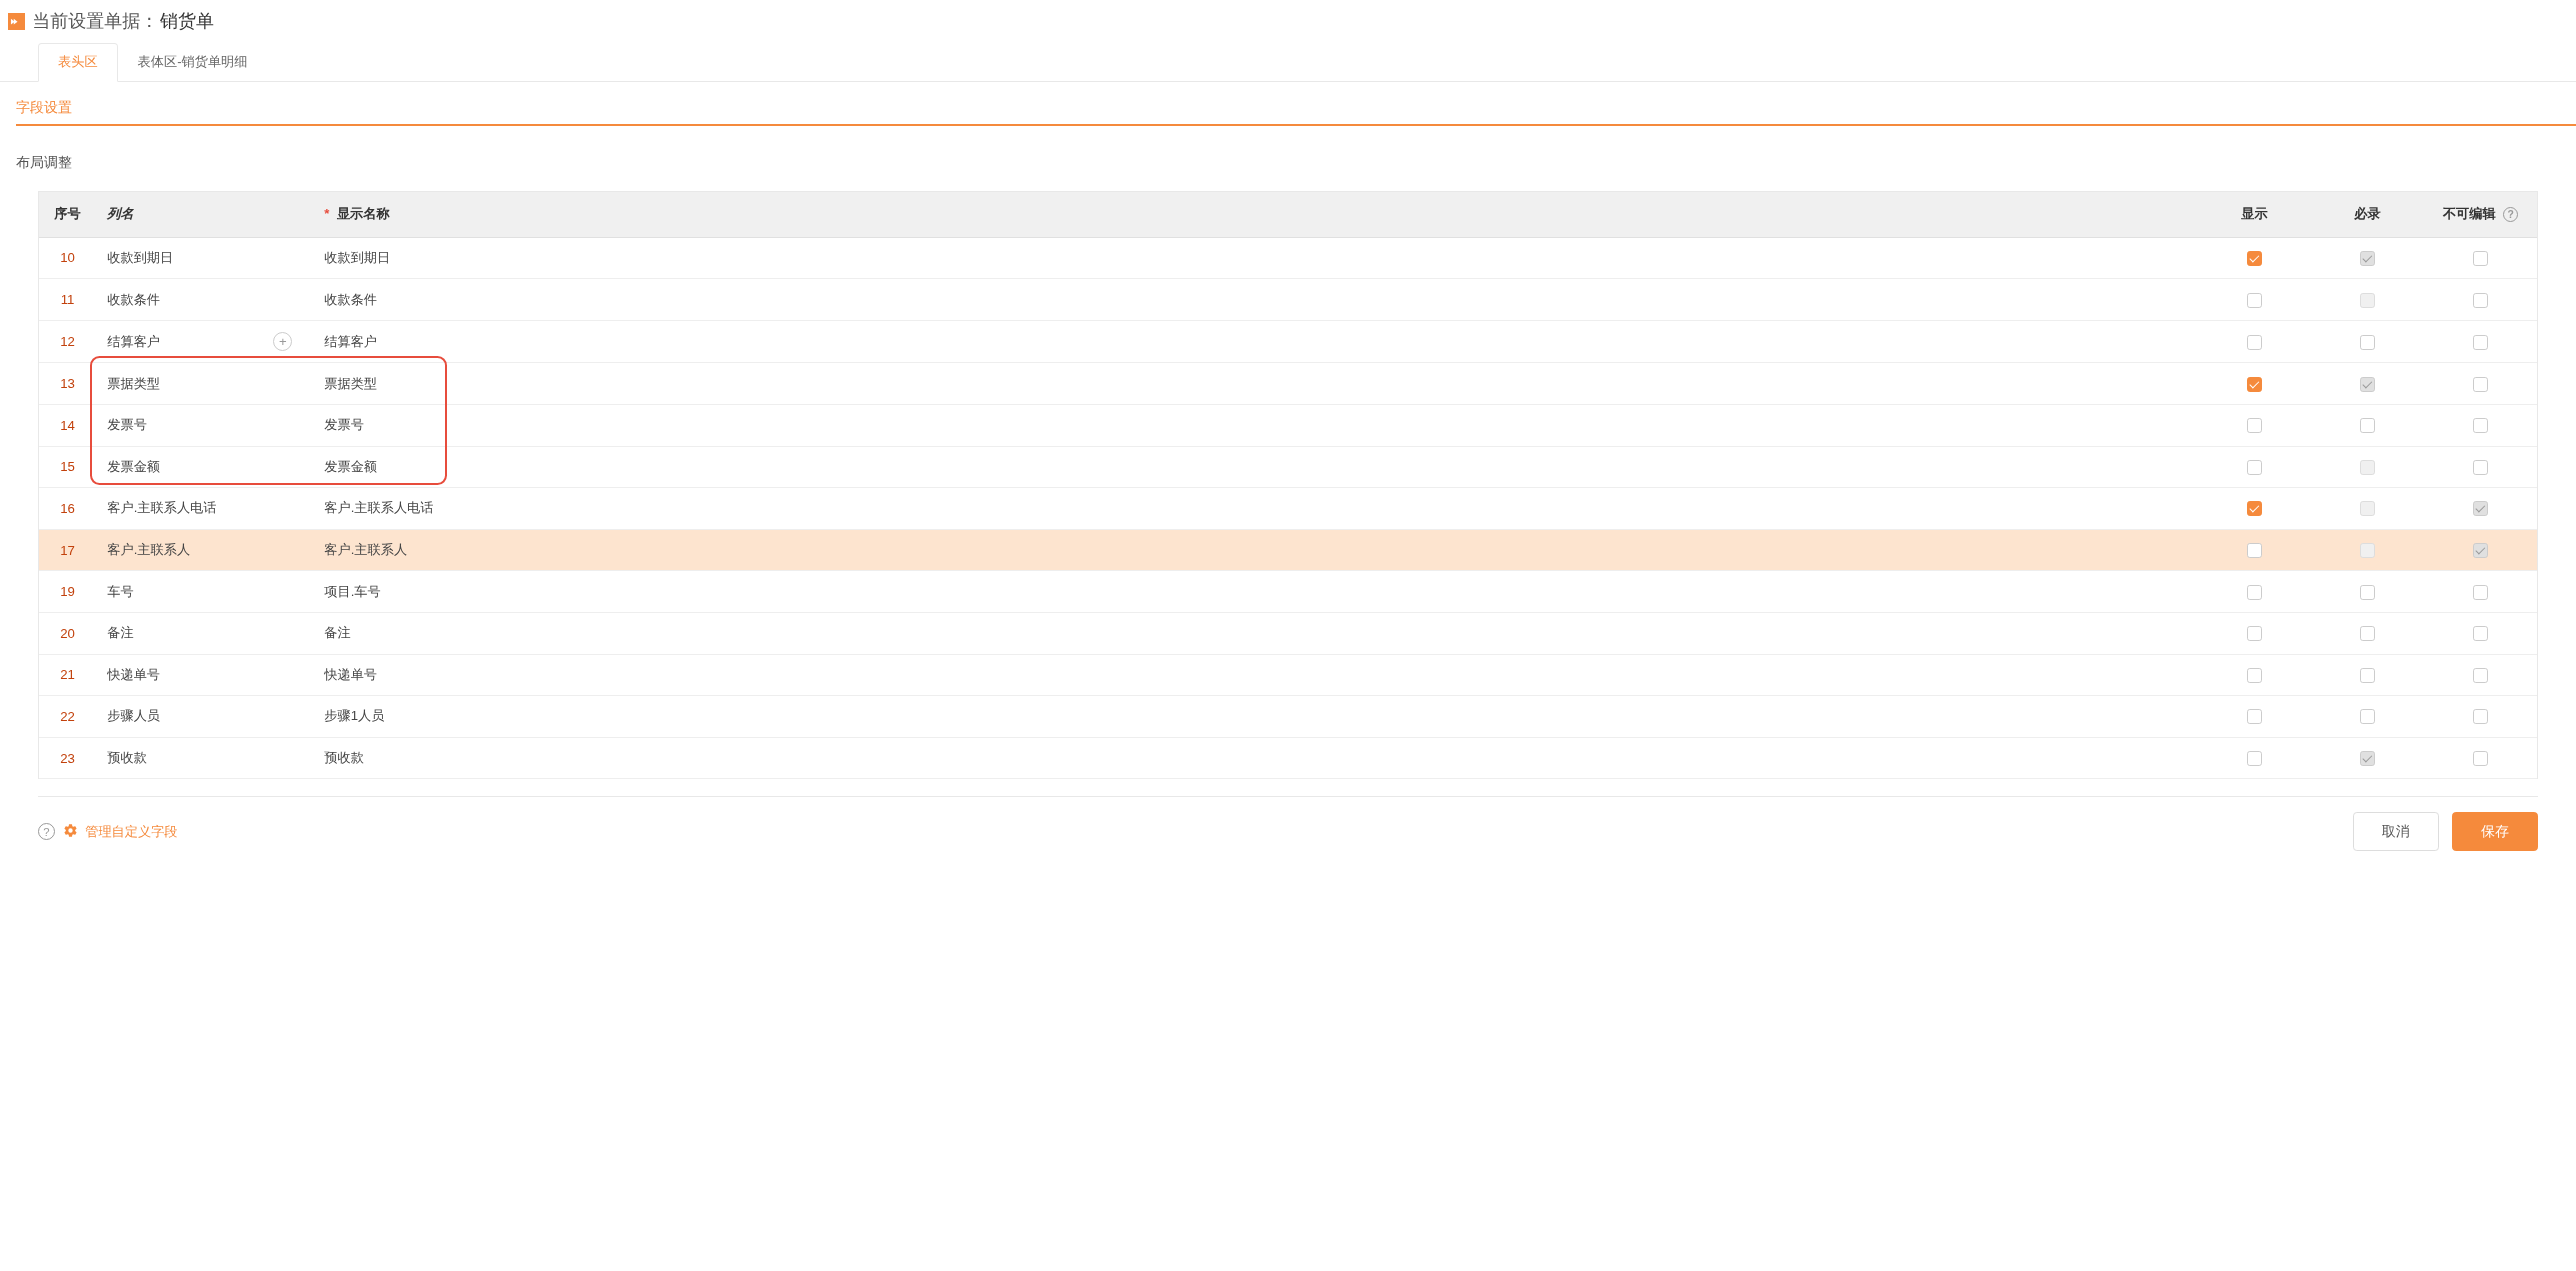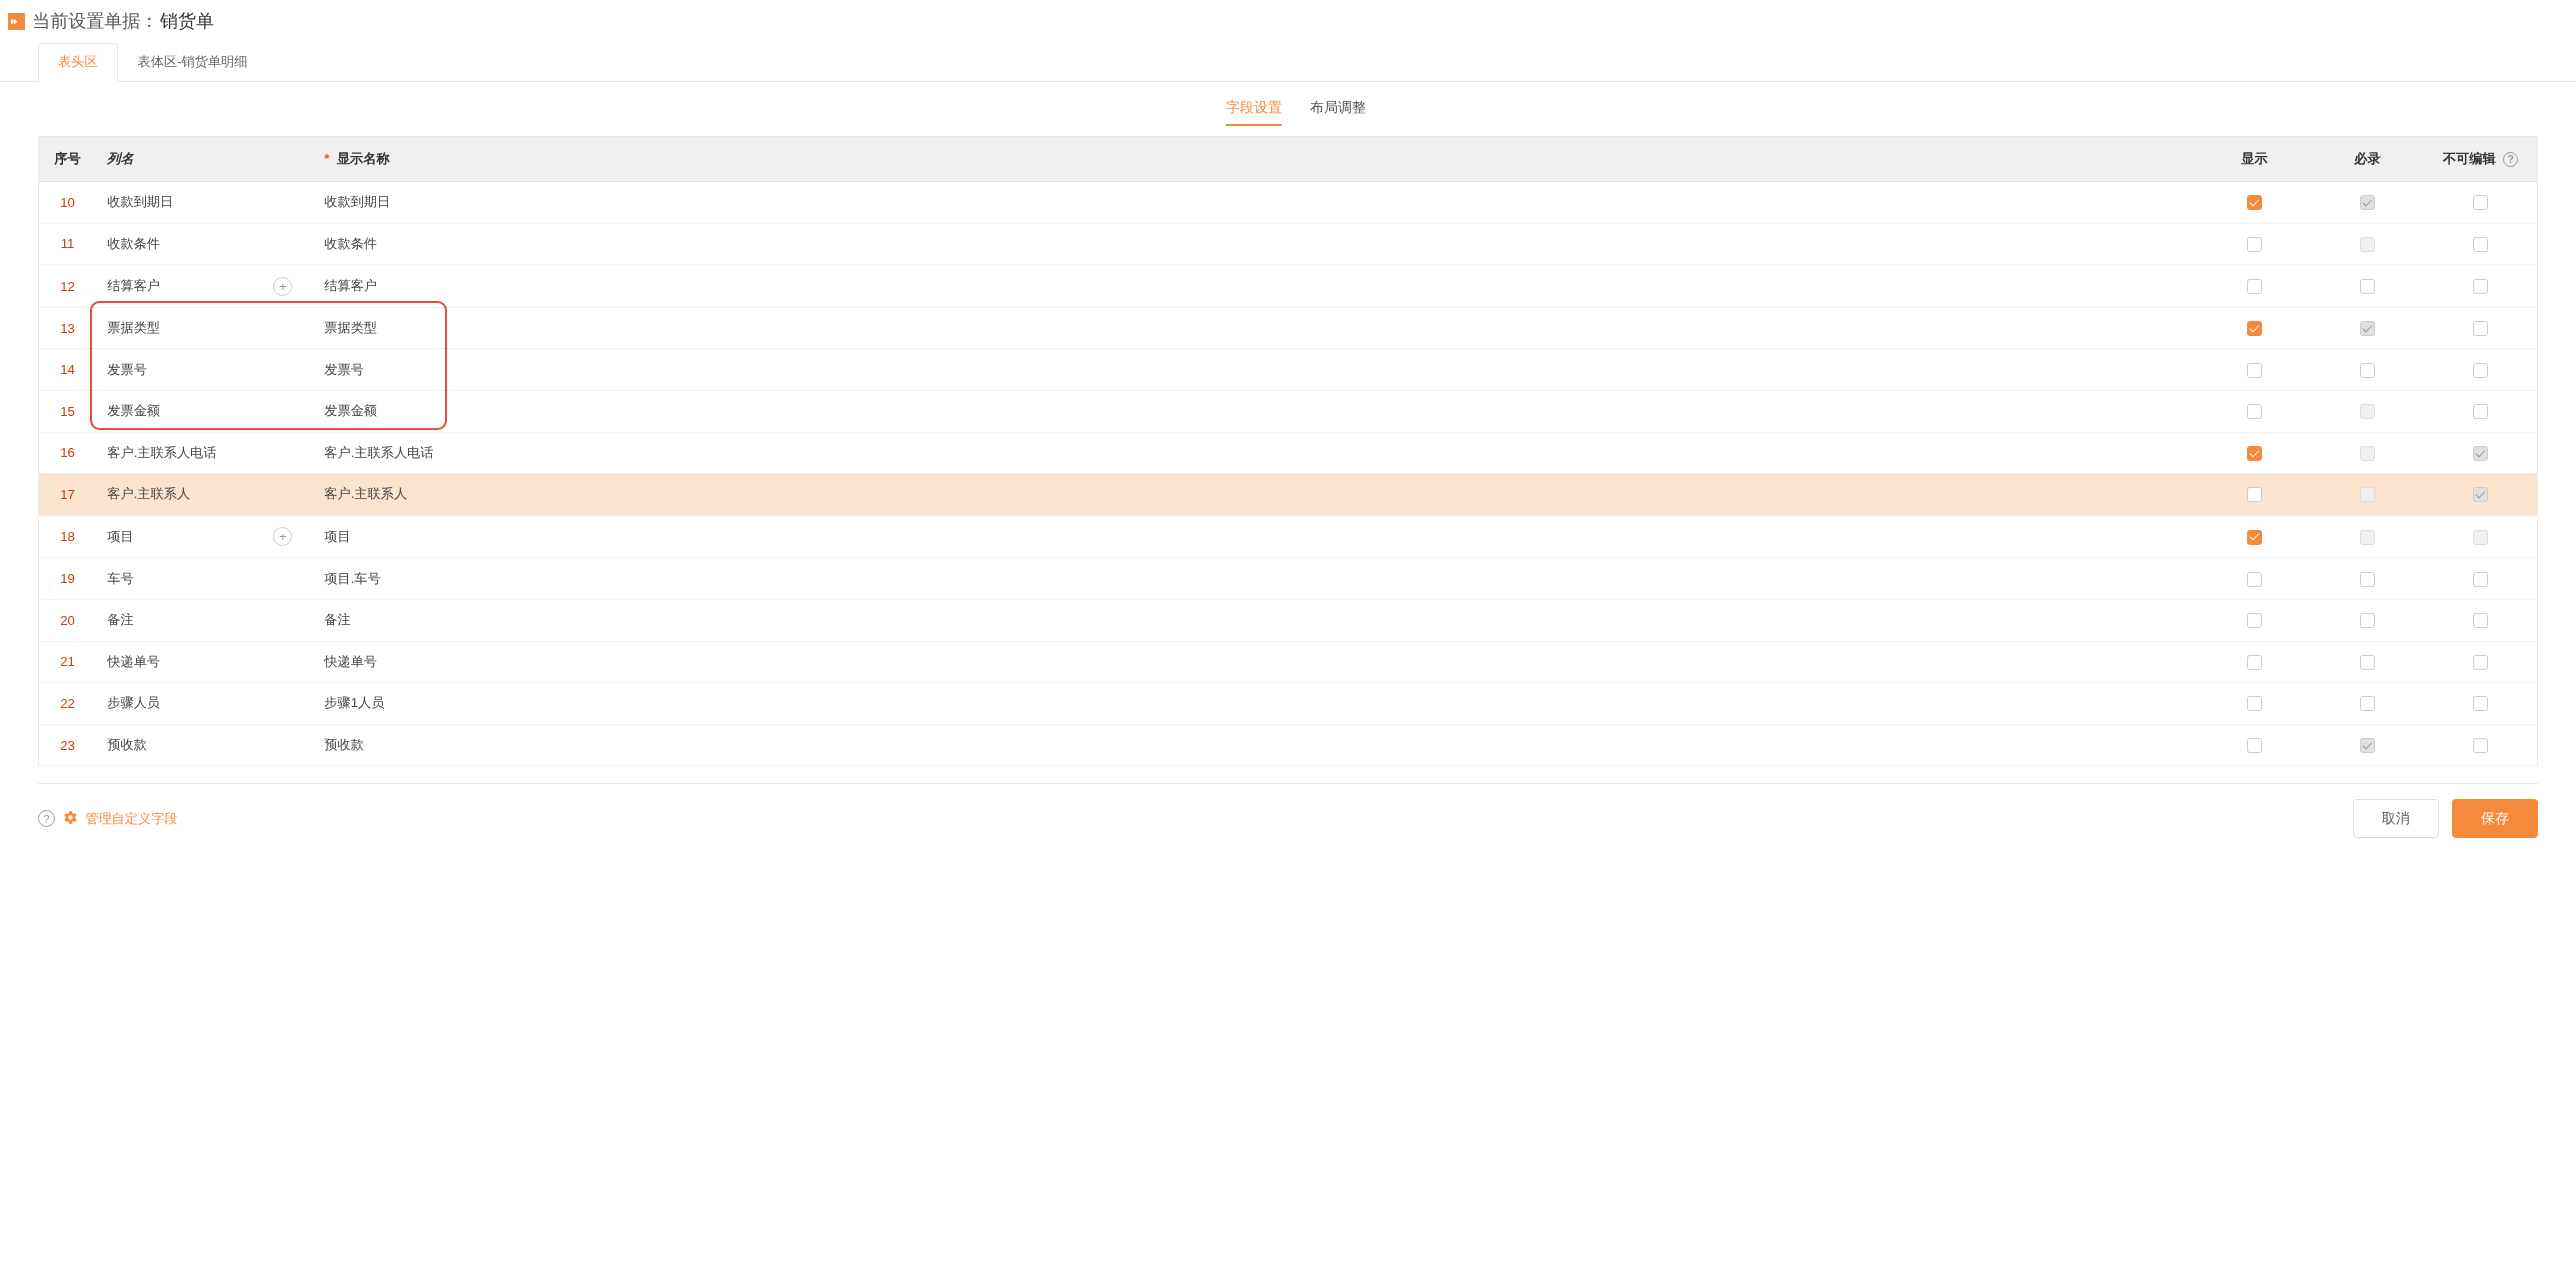--- a/index.html
+++ b/index.html
@@ -65,20 +65,21 @@
   border-color: #e8e8e8;
   border-bottom: 0.9px solid #fff;
   margin-bottom: -0.9px;
   border-radius: 3.8px 3.8px 0 0;
 }
 .sub-tabs {
   display: flex;
   justify-content: center;
   gap: 28px;
   padding: 17px 0 0 16px;
+  flex-direction: column;
 }
 .sub-tab {
   font-size: 14px;
   color: #555;
   cursor: pointer;
   padding-bottom: 7.6px;
   border-bottom: 2.8px solid transparent;
 }
 .sub-tab.active {
   color: #f58a3c;
@@ -388,33 +389,20 @@
                 <div class="col-name-cell">
                   <span>客户.主联系人</span>
                 </div>
               </td>
               <td>客户.主联系人</td>
               <td class="col-check"><span class="checkbox"></span></td>
               <td class="col-check"><span class="checkbox disabled"></span></td>
               <td class="col-check"><span class="checkbox checked disabled"></span></td>
             </tr>
             <tr>
-              <td class="col-seq">18</td>
-              <td>
-                <div class="col-name-cell">
-                  <span>项目</span>
-                  <span class="plus-icon">+</span>
-                </div>
-              </td>
-              <td>项目</td>
-              <td class="col-check"><span class="checkbox checked"></span></td>
-              <td class="col-check"><span class="checkbox disabled"></span></td>
-              <td class="col-check"><span class="checkbox disabled"></span></td>
-            </tr>
-            <tr>
               <td class="col-seq">19</td>
               <td>
                 <div class="col-name-cell">
                   <span>车号</span>
                 </div>
               </td>
               <td>项目.车号</td>
               <td class="col-check"><span class="checkbox"></span></td>
               <td class="col-check"><span class="checkbox"></span></td>
               <td class="col-check"><span class="checkbox"></span></td>

